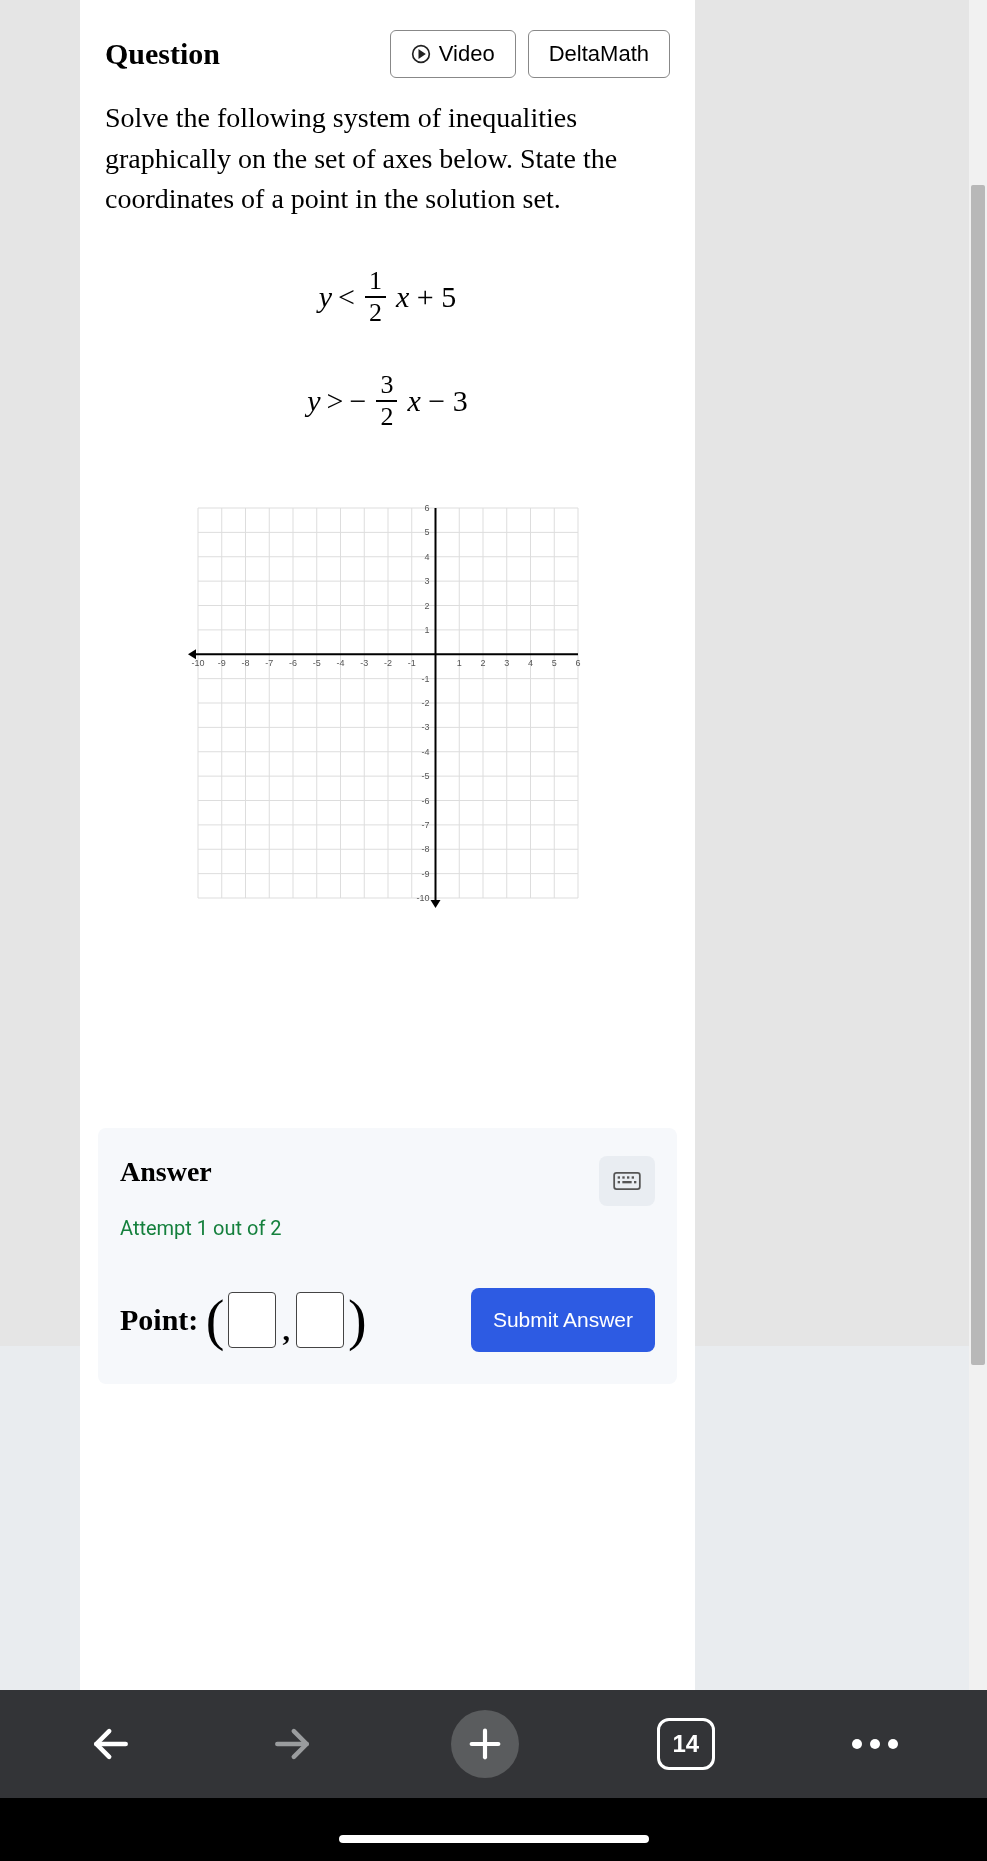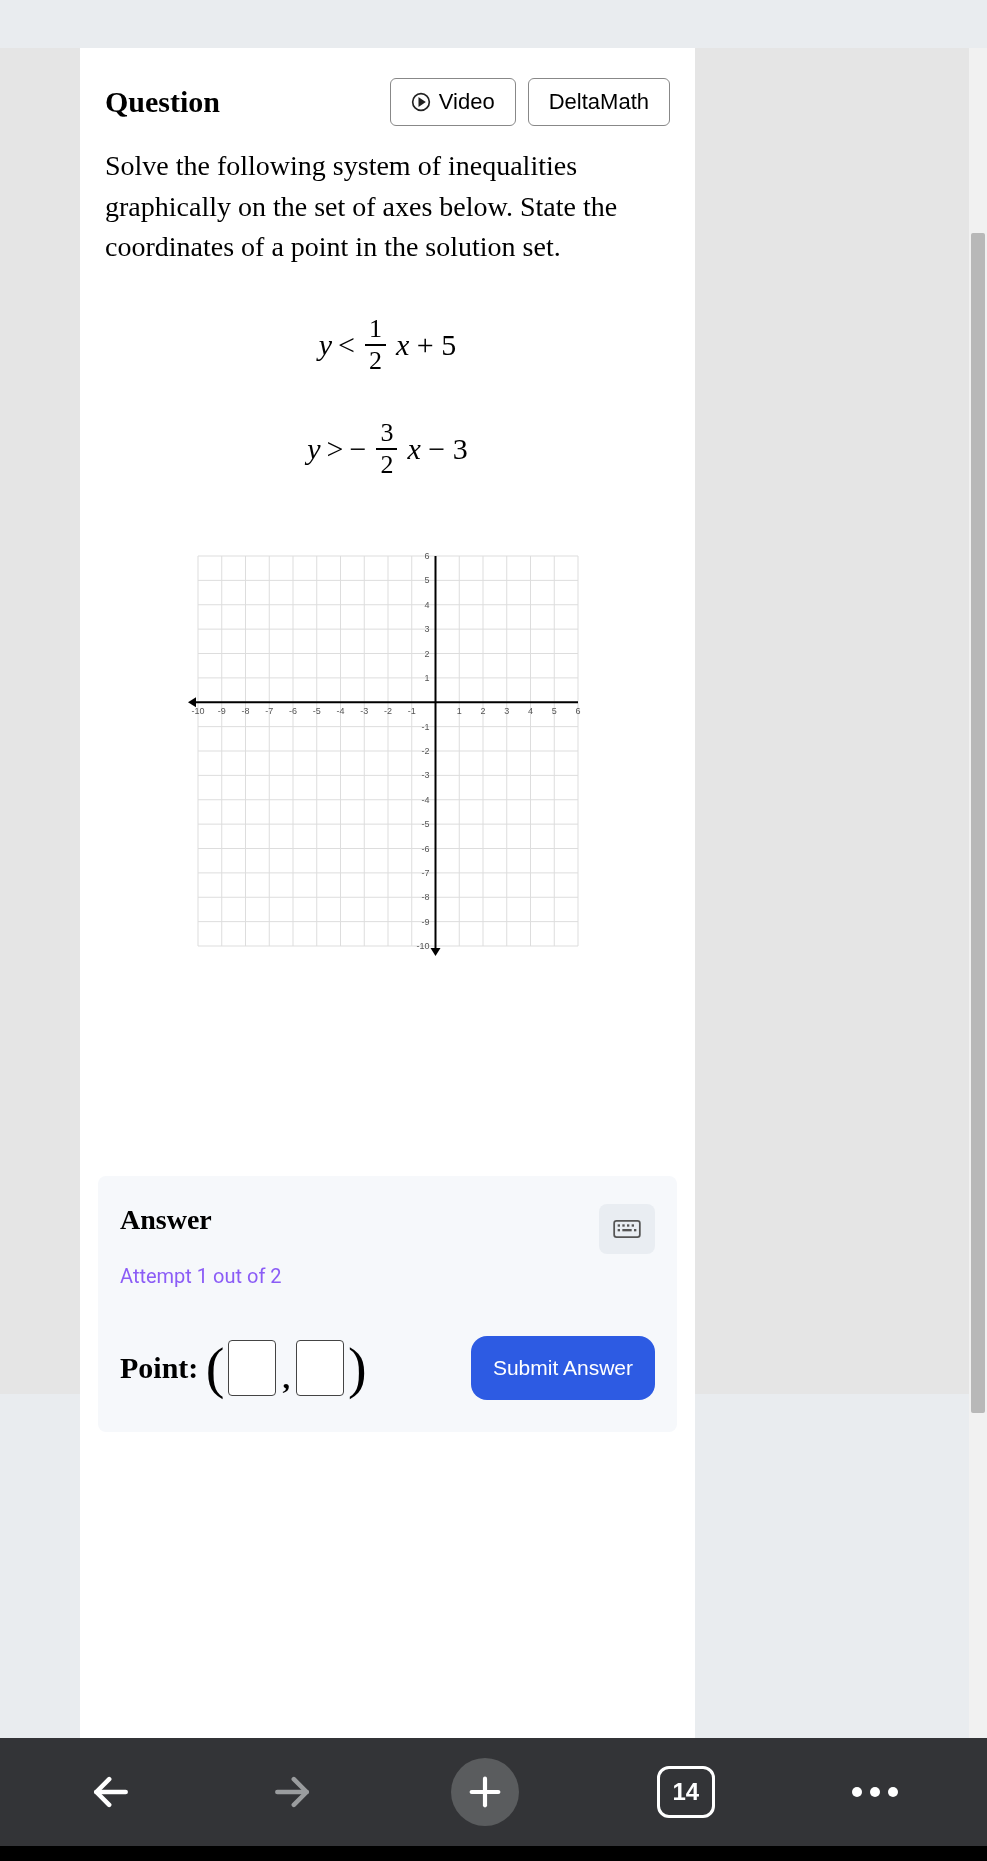--- a/index.html
+++ b/index.html
@@ -1,43 +1,43 @@
 <!DOCTYPE html>
 <html><head>
 <meta charset="utf-8">
 <style>
   * { box-sizing: border-box; margin: 0; padding: 0; }
   html, body { width: 987px; height: 1861px; font-family: -apple-system, BlinkMacSystemFont, "Segoe UI", Roboto, Helvetica, Arial, sans-serif; background: #e9ecef; overflow: hidden; }
-  .viewport { width: 987px; height: 1346px; position: relative; background: #e5e5e5; margin-top: 48px; }
+  .viewport { width: 987px; height: 1346px; position: relative; background: #e5e5e5; }
   .scroll-track { position: absolute; right: 0; top: 0; width: 18px; height: 1690px; background: #f1f1f1; }
   .scroll-thumb { position: absolute; right: 2px; top: 185px; width: 14px; height: 1180px; background: #b8b8b8; border-radius: 2px; }
   .content-card { position: absolute; left: 80px; top: 0; width: 615px; background: #fff; padding: 0; min-height: 1690px; }
   .q-header { display: flex; align-items: center; gap: 12px; padding: 30px 25px 20px 25px; }
   .q-title { font-family: Georgia, "Times New Roman", serif; font-weight: 700; font-size: 30px; flex: 1; }
   .pill-btn { border: 1.5px solid #888; border-radius: 6px; padding: 10px 20px; font-size: 22px; background: #fff; display: flex; align-items: center; gap: 8px; cursor: pointer; }
   .pill-btn .picon { width: 20px; height: 20px; }
   .prompt { font-family: Georgia, "Times New Roman", serif; font-size: 28px; line-height: 1.45; padding: 0 20px 30px 25px; }
   .math-block { font-family: Georgia, "Times New Roman", serif; font-size: 30px; font-style: italic; padding: 18px 0 28px 0; display: flex; justify-content: center; }
   .math-block .expr { display: flex; align-items: center; gap: 6px; font-style: italic; }
   .frac { display: inline-flex; flex-direction: column; align-items: center; font-style: normal; line-height: 1; margin: 0 4px; }
   .frac .num { border-bottom: 2px solid #000; padding: 0 4px 2px 4px; font-size: 26px; }
   .frac .den { padding: 2px 4px 0 4px; font-size: 26px; }
   .plain { font-style: normal; }
   .graph-wrap { display: flex; justify-content: center; padding: 40px 0 60px 0; }
   .answer-panel { margin: 160px 18px 30px 18px; background: #f6f8fb; border-radius: 8px; padding: 28px 22px 32px 22px; }
   .ans-head { display: flex; align-items: flex-start; }
   .ans-title { font-family: Georgia, "Times New Roman", serif; font-weight: 700; font-size: 28px; flex: 1; }
   .kbd-btn { width: 56px; height: 50px; background: #e9edf2; border: none; border-radius: 8px; display: flex; align-items: center; justify-content: center; cursor: pointer; }
-  .attempt { color: #8b5cf6; font-size: 20px; margin-top: 10px; }
+  .attempt { color: #15803d; font-size: 20px; margin-top: 10px; }
   .point-row { display: flex; align-items: center; gap: 20px; margin-top: 48px; justify-content: space-between; }
   .point-label { font-family: Georgia, "Times New Roman", serif; font-size: 30px; font-weight: 700; display: flex; align-items: center; }
   .paren { font-family: "Times New Roman", serif; font-size: 56px; font-weight: 400; line-height: 1; }
   .coord-input { width: 48px; height: 56px; border: 1.5px solid #444; border-radius: 4px; font-size: 24px; text-align: center; margin: 0 4px; }
   .comma { font-family: Georgia, serif; font-size: 30px; font-weight: 700; margin: 0 2px; position: relative; top: 10px; }
-  .submit-btn { background: #2d5be3; color: #fff; border: none; border-radius: 16px; font-size: 21px; padding: 20px 22px; cursor: pointer; }
+  .submit-btn { background: #2d5be3; color: #fff; border: none; border-radius: 8px; font-size: 21px; padding: 20px 22px; cursor: pointer; }
   .footer { padding: 90px 25px 30px 25px; font-size: 19px; color: #6c757d; line-height: 1.6; }
   .footer a { color: #2d5be3; text-decoration: none; }
   .bottom-nav { position: absolute; left: 0; top: 1690px; width: 987px; height: 108px; background: #333437; display: flex; align-items: center; justify-content: space-around; padding: 13px 20px; }
   .nav-btn { background: none; border: none; color: #fff; cursor: pointer; display: flex; align-items: center; justify-content: center; }
   .plus-circle { width: 68px; height: 68px; border-radius: 50%; background: #5a5c5e; display: flex; align-items: center; justify-content: center; }
   .tab-count { border: 3px solid #fff; border-radius: 12px; width: 58px; height: 52px; display: flex; align-items: center; justify-content: center; color: #fff; font-size: 24px; font-weight: 700; }
   .dots { display: flex; gap: 8px; }
   .dots span { width: 10px; height: 10px; border-radius: 50%; background: #fff; }
   .black-bar { position: absolute; left: 0; top: 1798px; width: 987px; height: 63px; background: #000; }
   .home-indicator { position: absolute; bottom: 18px; left: 50%; transform: translateX(-50%); width: 310px; height: 8px; background: #fff; border-radius: 5px; }

